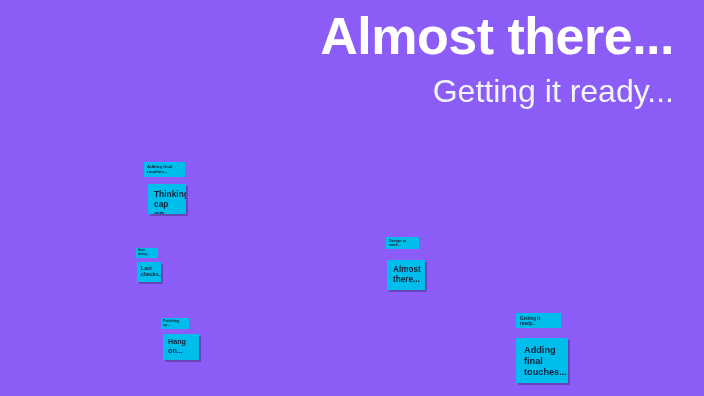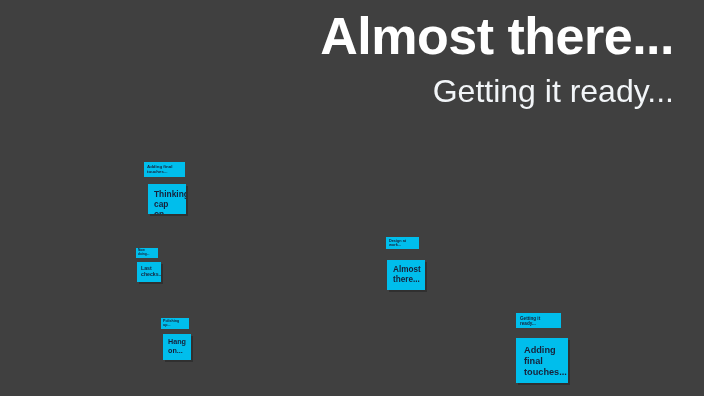--- a/index.html
+++ b/index.html
@@ -9,21 +9,21 @@
   body {
     width: 704px;
     height: 396px;
     overflow: hidden;
     font-family: "Liberation Sans", sans-serif;
   }
   #stage {
     position: relative;
     width: 704px;
     height: 396px;
-    background: #404040;
+    background: #8b5cf6;
     overflow: hidden;
   }
 
   
   #headline {
     position: absolute;
     right: 30px;
     top: 8px;
     width: 640px;
     text-align: right;
@@ -76,21 +76,21 @@
   #g1 .note-card { left: 4px;  top: 22px; width: 38px; height: 30px; padding: 5px 6px; font-size: 8.4px; }
 
   
   #g2 { left: 136px; top: 248px; }
   #g2 .note-chip { left: 0px;  top: 0px;  width: 22px; height: 10px; padding: 1px 2px; font-size: 3.2px; }
   #g2 .note-card { left: 1px;  top: 14px; width: 24px; height: 20px; padding: 3px 4px; font-size: 5.2px; }
 
   
   #g3 { left: 161px; top: 318px; }
   #g3 .note-chip { left: 0px;  top: 0px;  width: 28px; height: 11px; padding: 1px 2px; font-size: 3.6px; }
-  #g3 .note-card { left: 2px;  top: 16px; width: 28px; height: 26px; padding: 4px 5px; font-size: 7.2px; }
+  #g3 .note-card { left: 2px;  top: 16px; width: 36px; height: 26px; padding: 4px 5px; font-size: 7.2px; }
 
   
   #g4 { left: 386px; top: 237px; }
   #g4 .note-chip { left: 0px;  top: 0px;  width: 33px; height: 12px; padding: 2px 3px; font-size: 3.8px; }
   #g4 .note-card { left: 1px;  top: 23px; width: 38px; height: 30px; padding: 5px 6px; font-size: 8.2px; }
 
   
   #g5 { left: 516px; top: 313px; }
   #g5 .note-chip { left: 0px;  top: 0px;  width: 45px; height: 15px; padding: 3px 4px; font-size: 4.6px; }
   #g5 .note-card { left: 0px;  top: 25px; width: 52px; height: 45px; padding: 7px 8px; font-size: 9.2px; }

